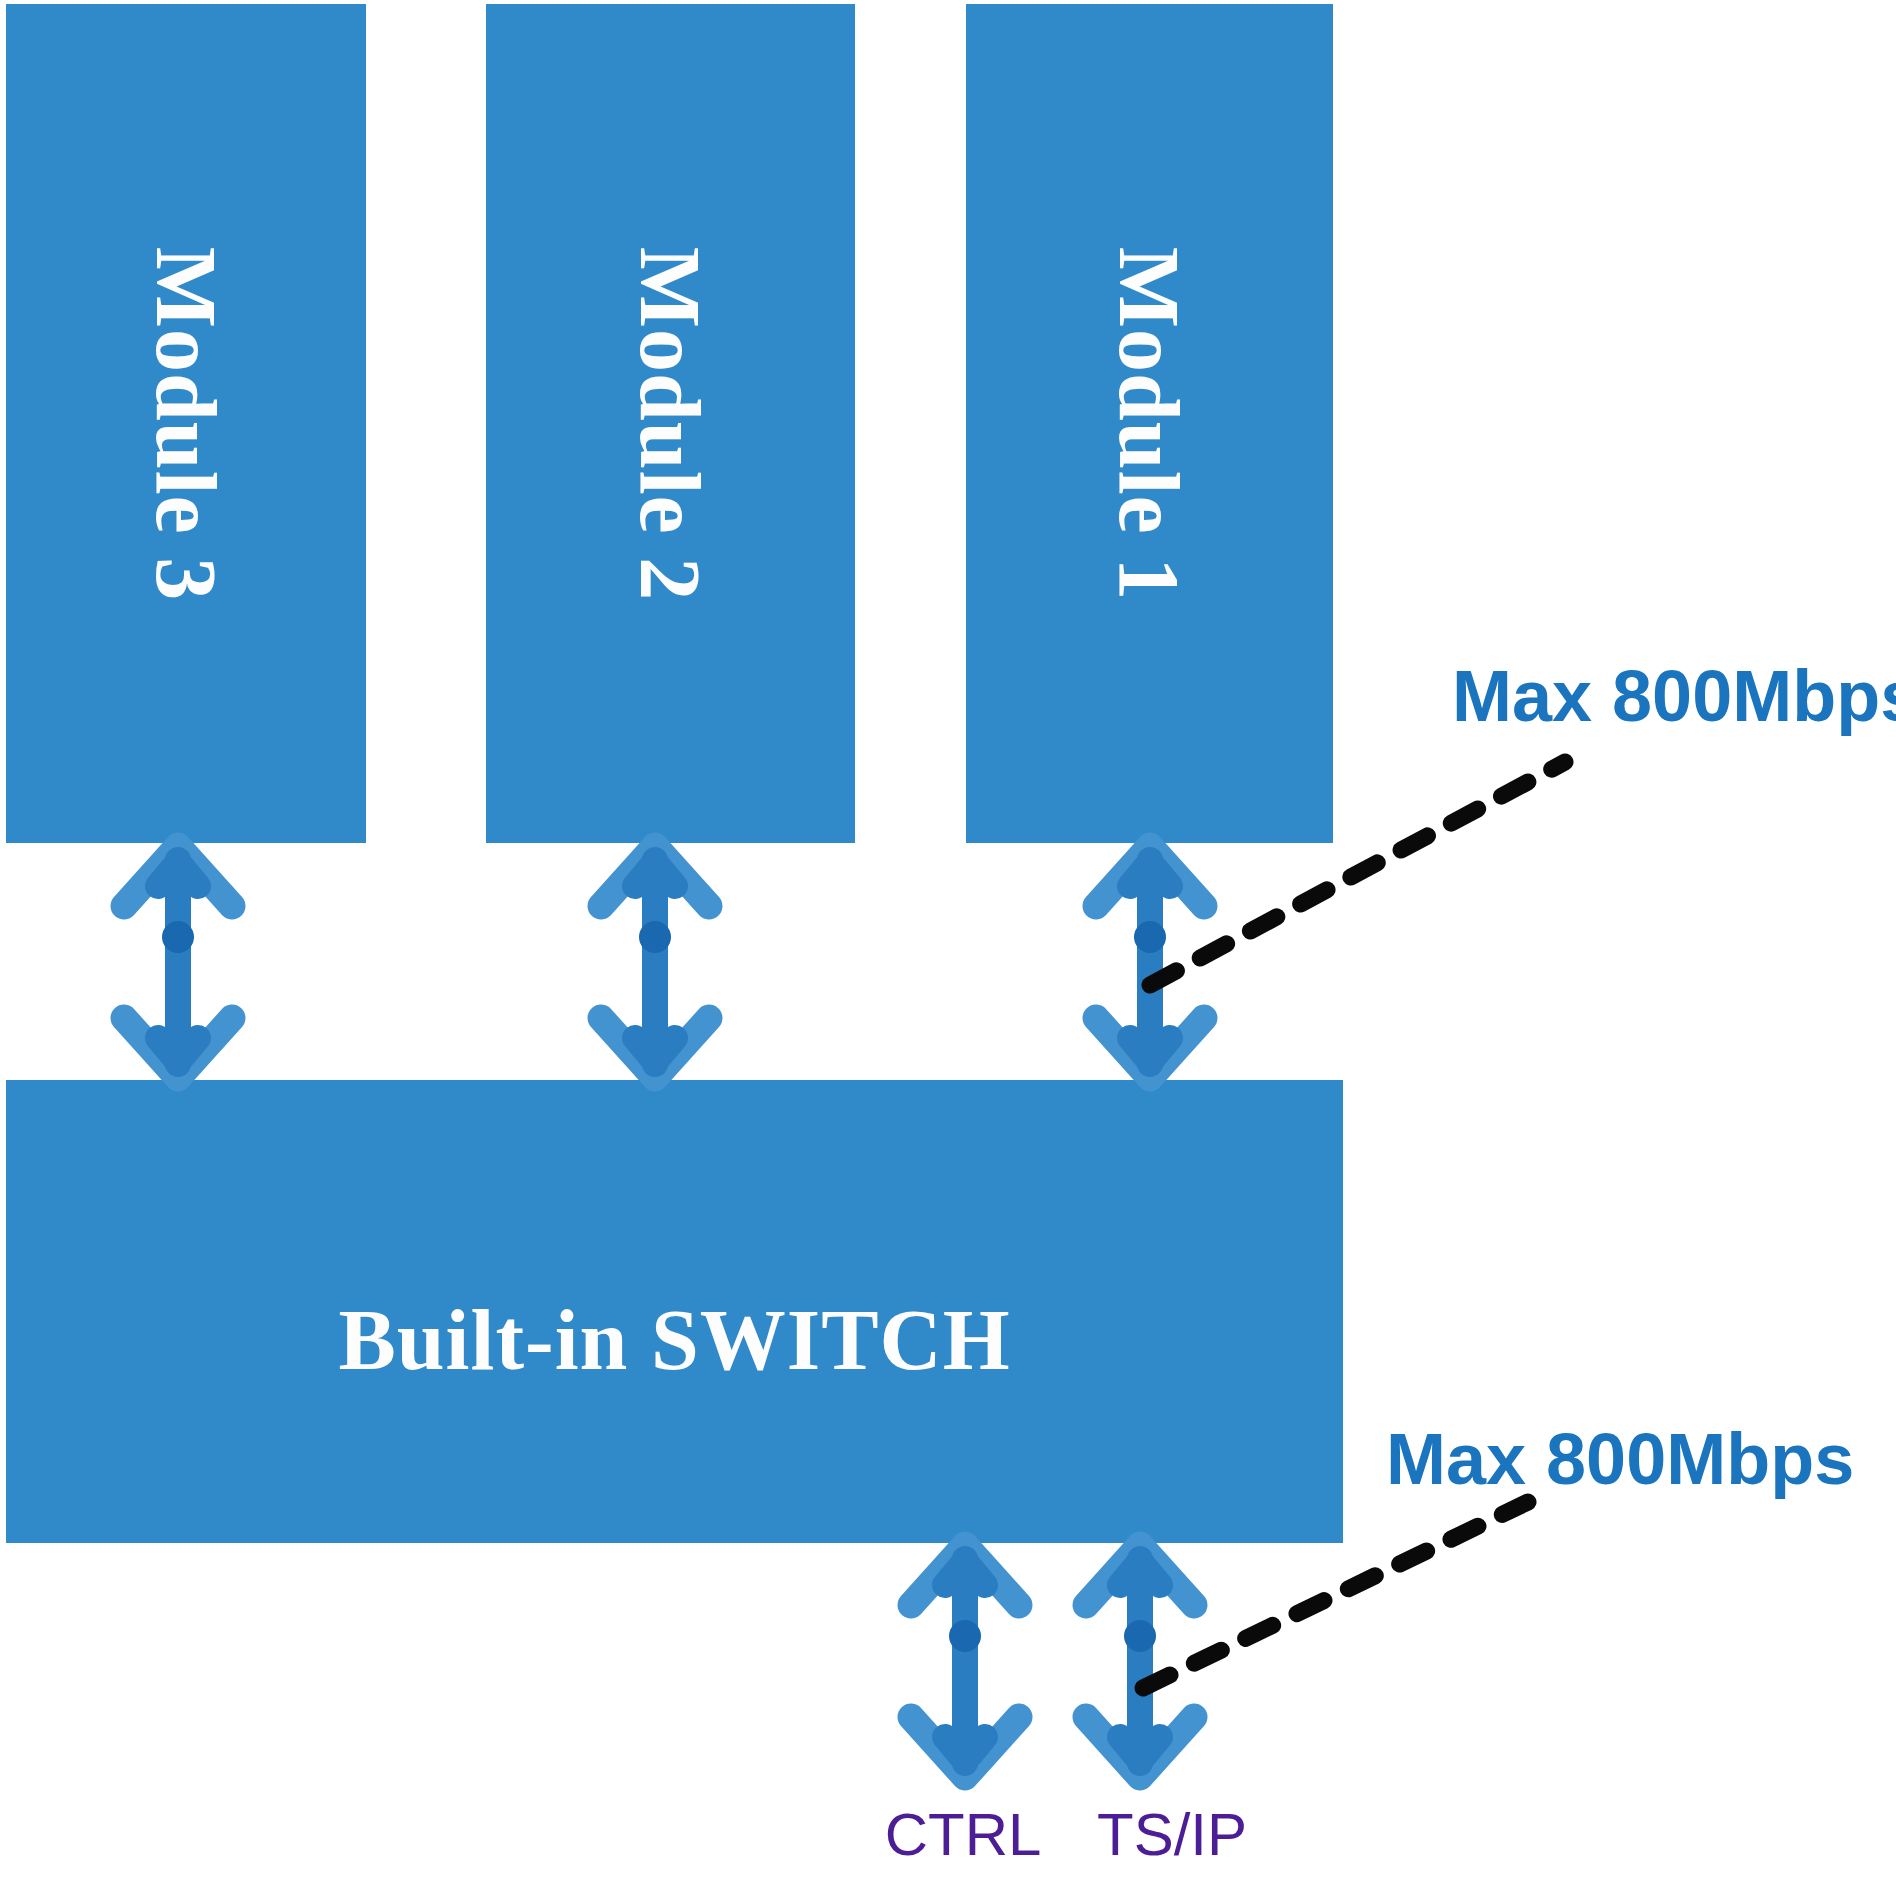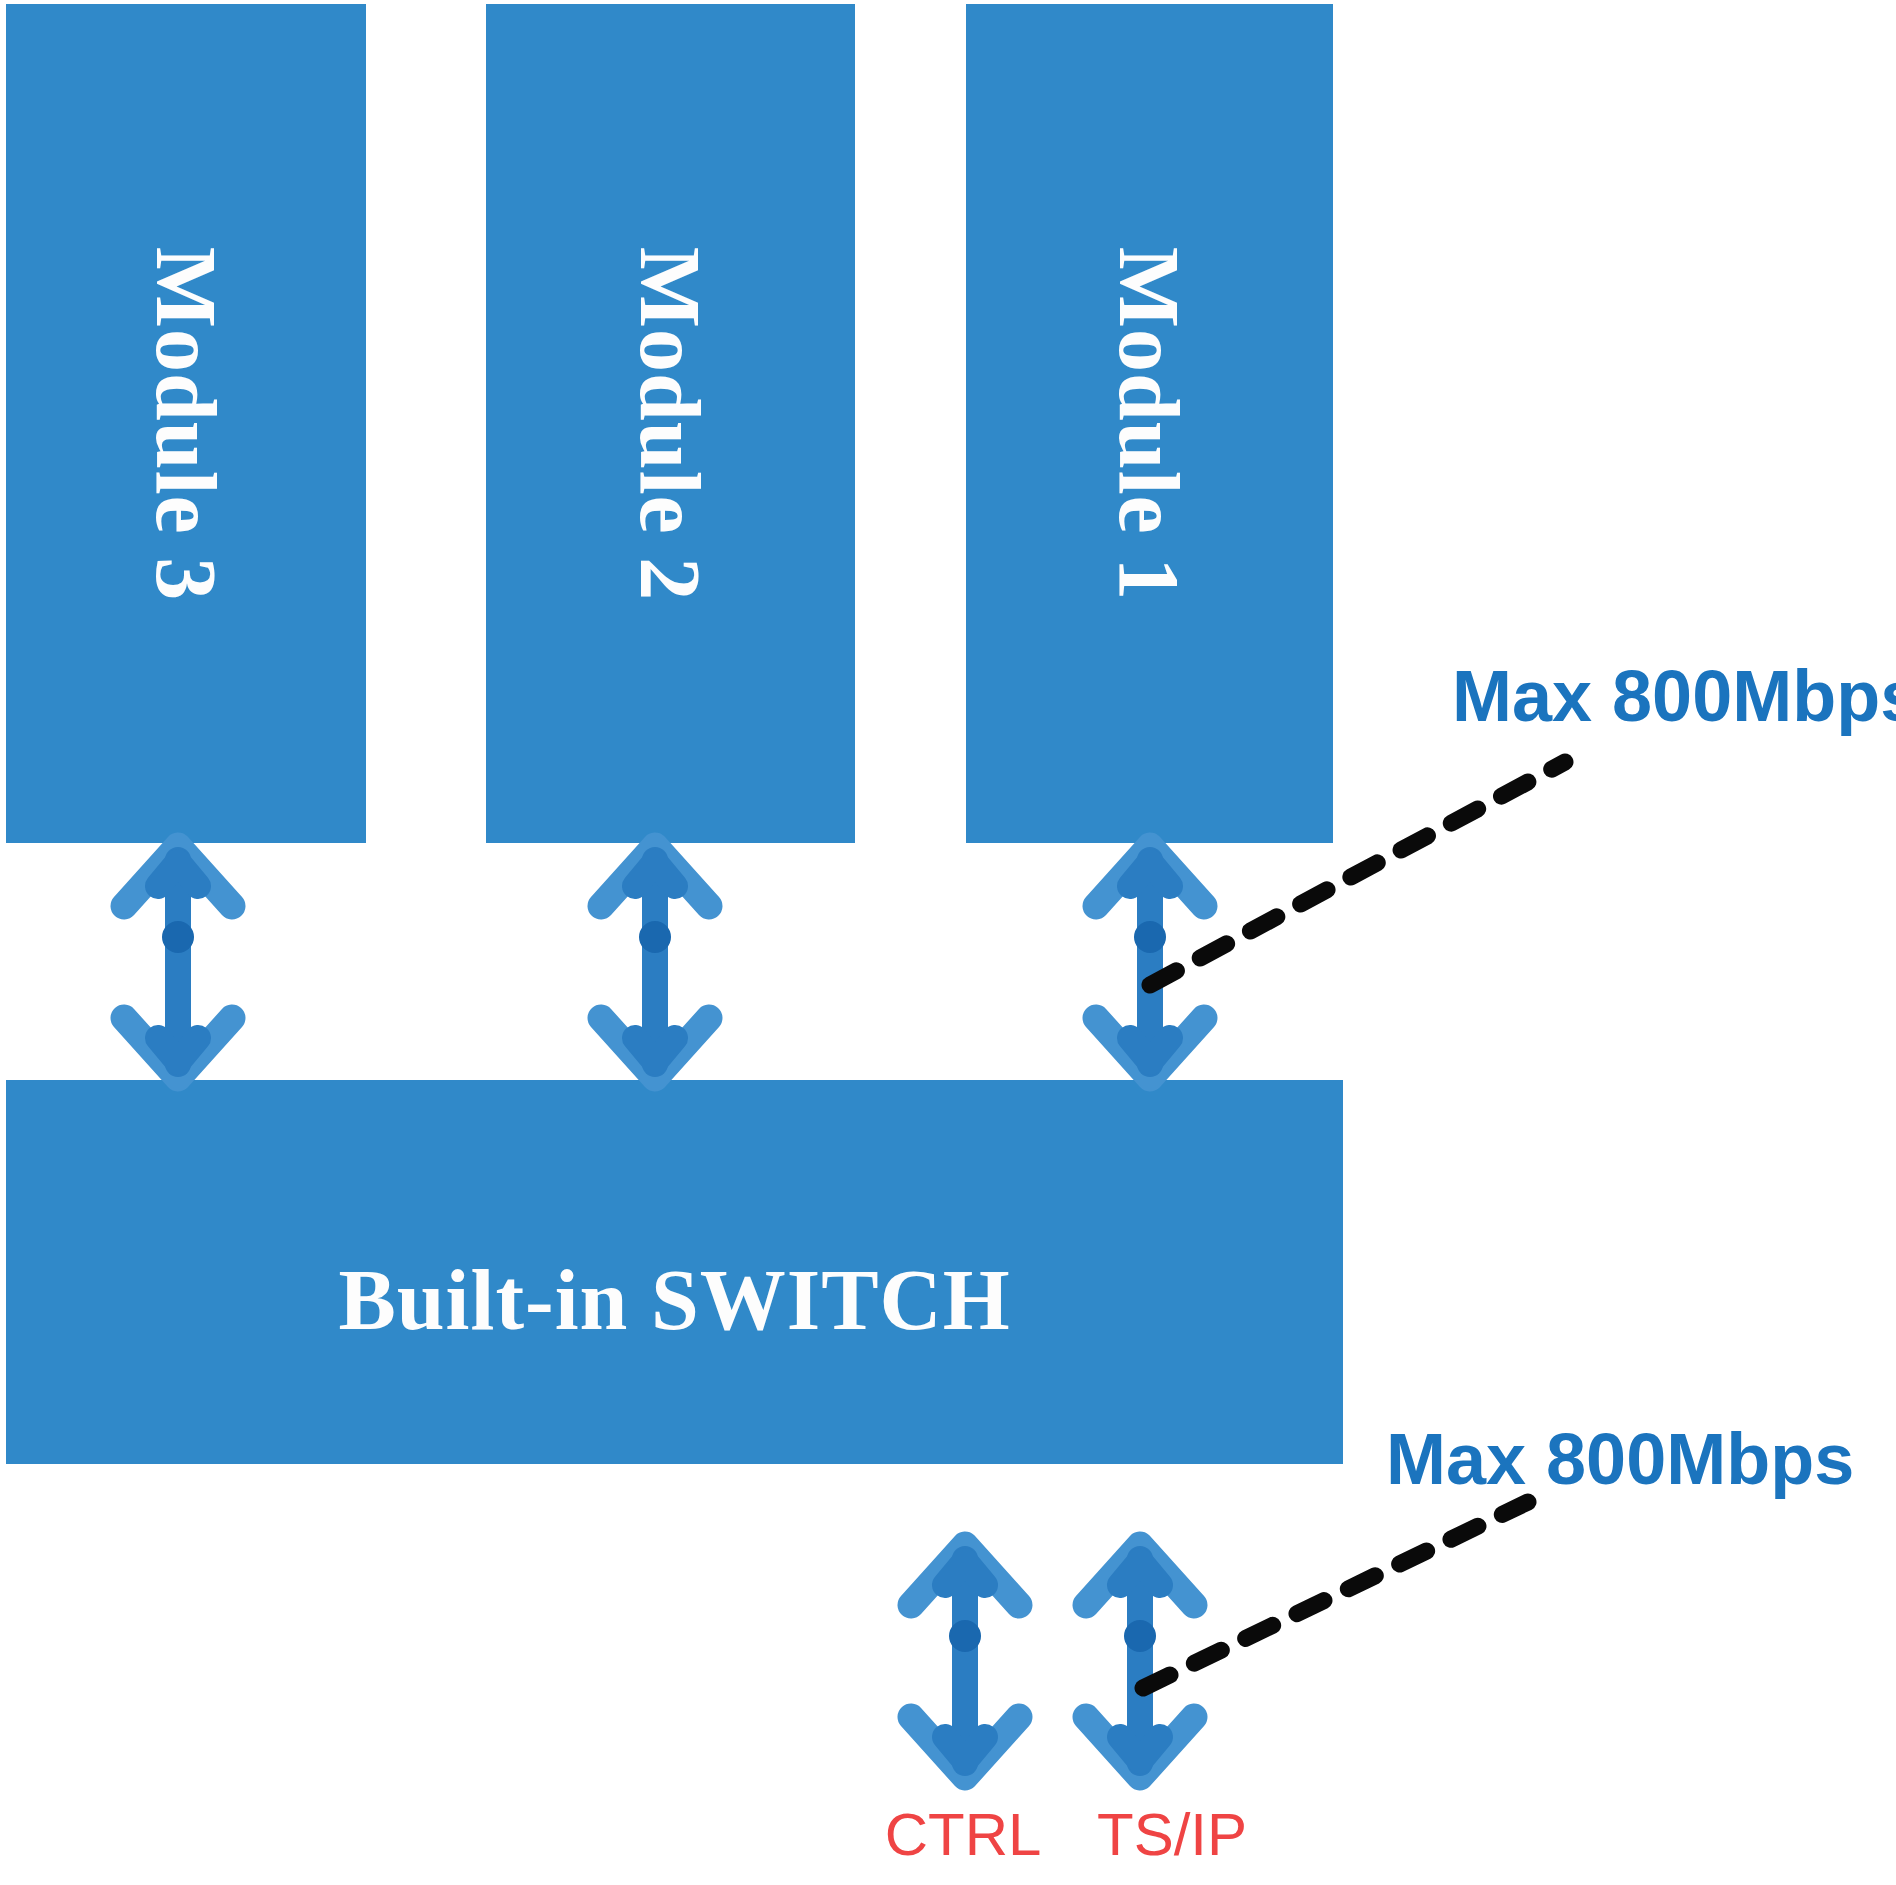--- a/index.html
+++ b/index.html
@@ -19,21 +19,21 @@
   .box {
     position: absolute;
     background: #3089c9;
     display: flex;
     align-items: center;
     justify-content: center;
   }
   .module-3 { left: 6px;   top: 4px; width: 360px; height: 839px; }
   .module-2 { left: 486px; top: 4px; width: 369px; height: 839px; }
   .module-1 { left: 966px; top: 4px; width: 367px; height: 839px; }
-  .switch-box { left: 6px; top: 1080px; width: 1337px; height: 384px; }
+  .switch-box { left: 6px; top: 1080px; width: 1337px; height: 463px; }
 
   .module-label {
     transform: rotate(90deg);
     white-space: nowrap;
     color: #fdfdfd;
     font-family: "Liberation Serif", serif;
     font-weight: bold;
     font-size: 86px;
     letter-spacing: 1px;
   }
@@ -66,21 +66,21 @@
     letter-spacing: 0px;
   }
   .max-label-1 { left: 1452px; top: 655px; }
   .max-label-2 { left: 1386px; top: 1418px; }
 
   
   .port-label {
     position: absolute;
     top: 1800px;
     transform: translateX(-50%);
-    color: #ef4444;
+    color: #4c1d95;
     font-size: 60px;
     white-space: nowrap;
   }
   .port-ctrl { left: 963px; }
   .port-tsip { left: 1172px; text-align: center; }
 </style>
 </head>
 <body>
 
 <div class="canvas">

